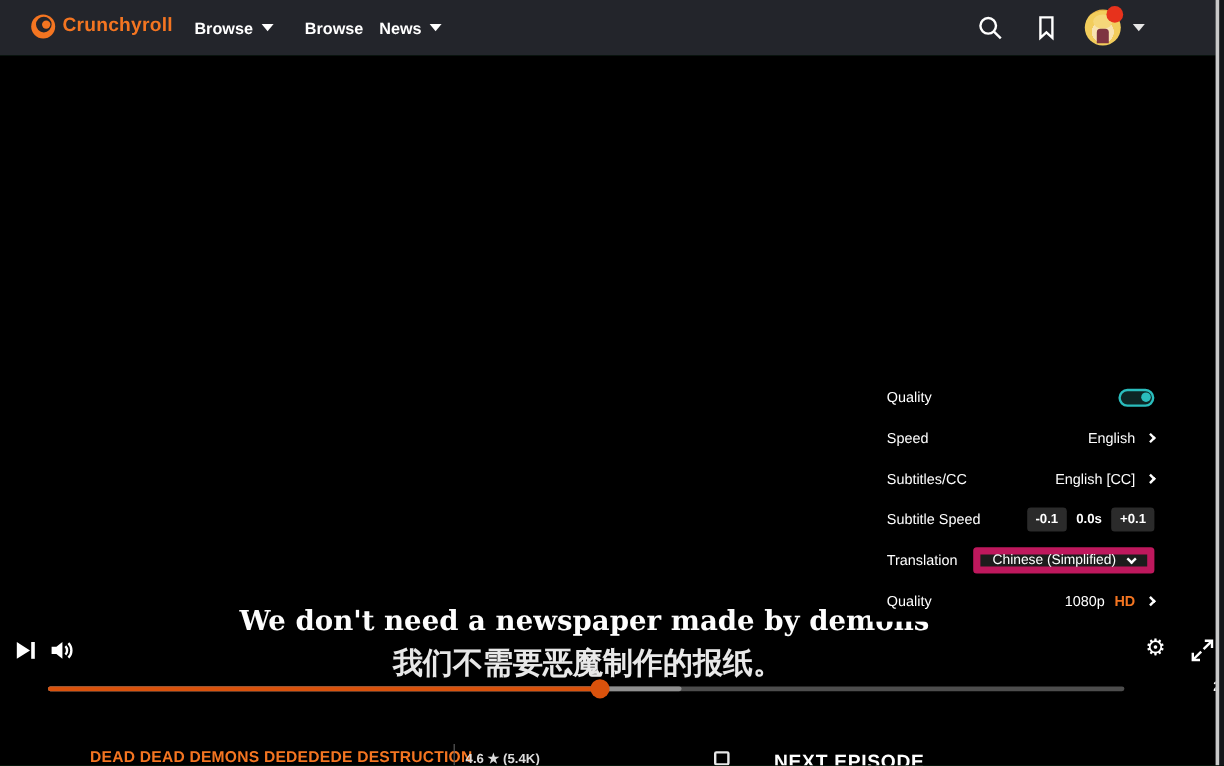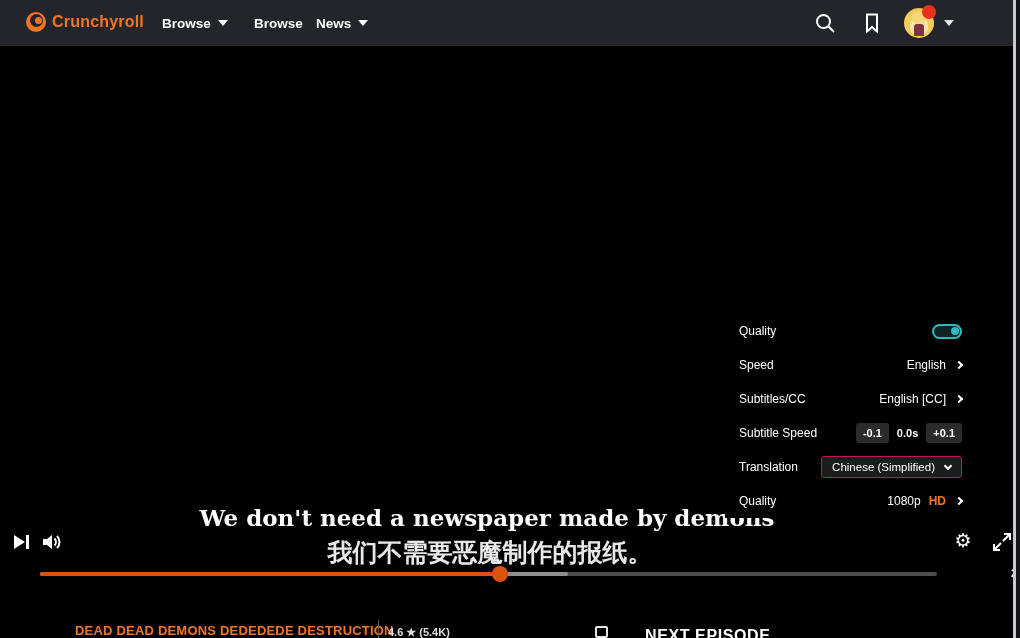--- a/index.html
+++ b/index.html
@@ -46,21 +46,21 @@
   .chev-r { width:6px; height:6px; border-right:2px solid #fff; border-top:2px solid #fff; transform:rotate(45deg); margin-left:2px; }
   .chev-d { width:6px; height:6px; border-right:2px solid #fff; border-top:2px solid #fff; transform:rotate(135deg); margin-top:-3px; }
   .toggle { position:relative; width:30px; height:15px; border:2px solid #2abdbd; border-radius:9px; background:#0d2625; cursor:pointer; }
   .toggle .knob { position:absolute; right:1px; top:50%; transform:translateY(-50%); width:8px; height:8px; border-radius:50%; background:#2abdbd; }
   .btn-sm { background:#2b2b2b; color:#fff; border:none; border-radius:3px; font-size:11px; font-weight:bold;
             padding:4px 7px; font-family:"Liberation Sans", sans-serif; cursor:pointer; }
   .speed-cur { color:#fff; font-size:11px; font-weight:bold; }
   .style-btn { background:#2b2b2b; color:#fff; border:none; border-radius:3px; width:19px; height:19px; display:flex;
                align-items:center; justify-content:center; font-weight:bold; cursor:pointer; font-family:"Liberation Sans", sans-serif; }
   .style-A { font-size:12px; } .style-a { font-size:10px; } .style-arrow { font-size:11px; }
-  .dropdown { display:flex; align-items:center; gap:10px; background:#1c1c1c; border:1px solid #be185d; border-radius:3px;
+  .dropdown { display:flex; align-items:center; gap:10px; background:#1c1c1c; border:6px solid #be185d; border-radius:3px;
               height:22px; padding:0 10px; color:#fff; font-size:11.5px; cursor:pointer; }
   .hd { color:#f47521; font-weight:bold; }
 
   
   .pc-ico { position:absolute; width:24px; height:24px; cursor:pointer; z-index:6; }
   .pc-skip { left:9px; top:530px; } .pc-vol { left:40px; top:530px; }
   .pc-gear { left:951px; top:529px; color:#fff; font-size:19px; line-height:24px; text-align:center; }
   .pc-full { left:990px; top:530px; }
   .time-right { position:absolute; left:971px; top:567px; color:#fff; font-size:11.5px; font-weight:bold; z-index:6;margin-left:40px; }
   .progress { position:absolute; left:40px; top:572px; width:897px; height:4px; background:#4d4d4d; border-radius:2px; z-index:6; cursor:pointer; }

